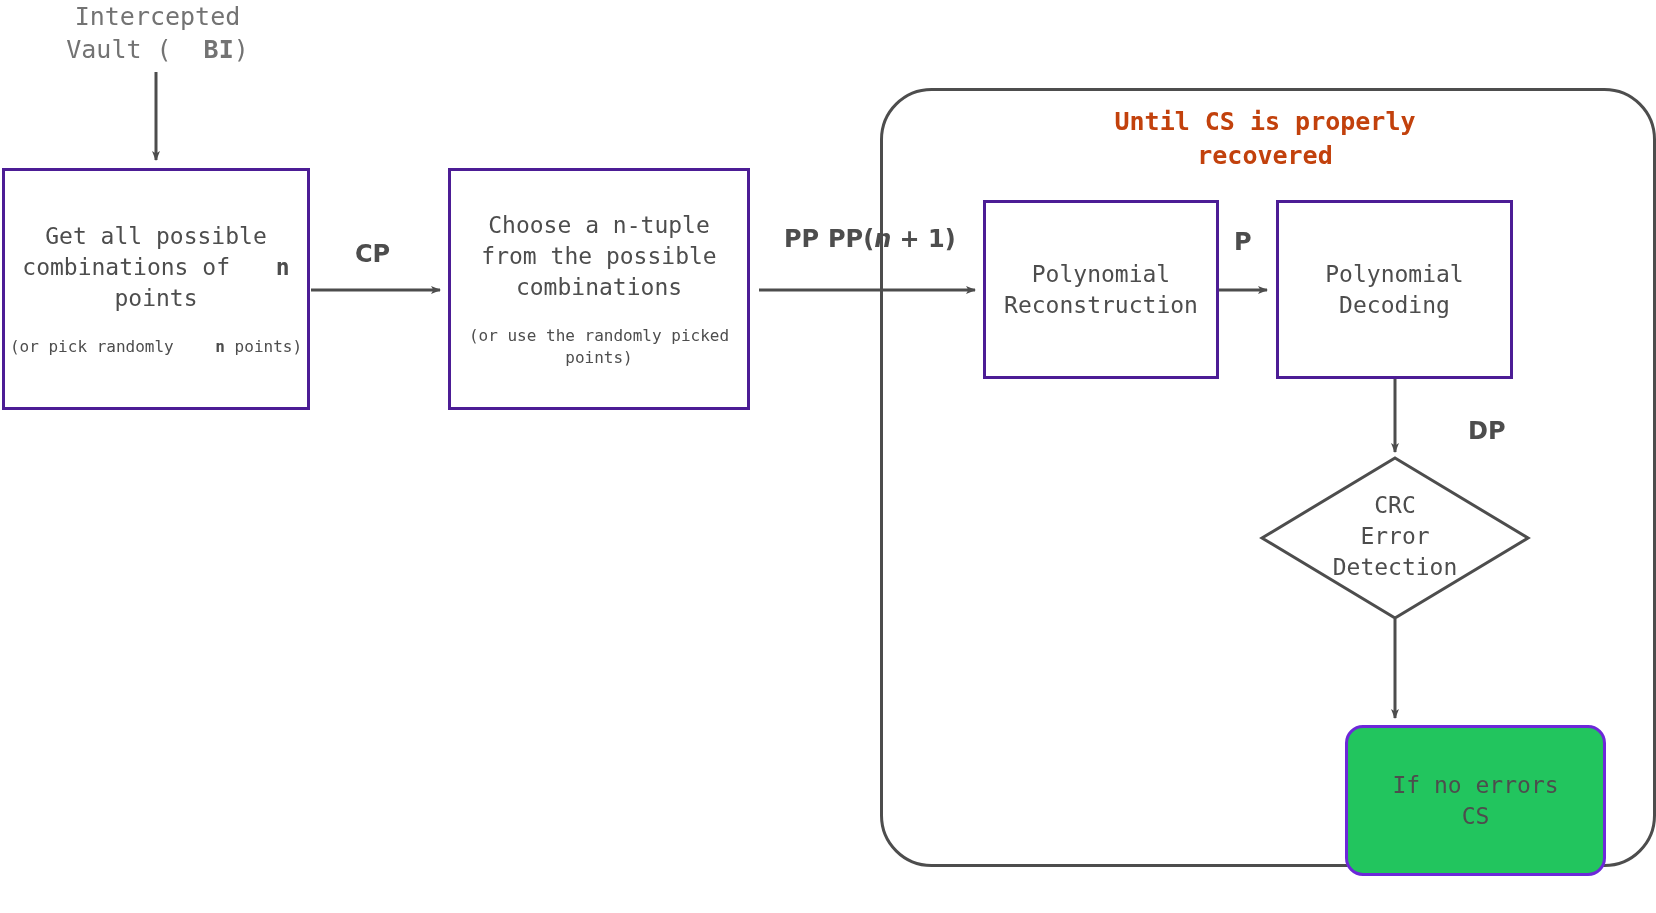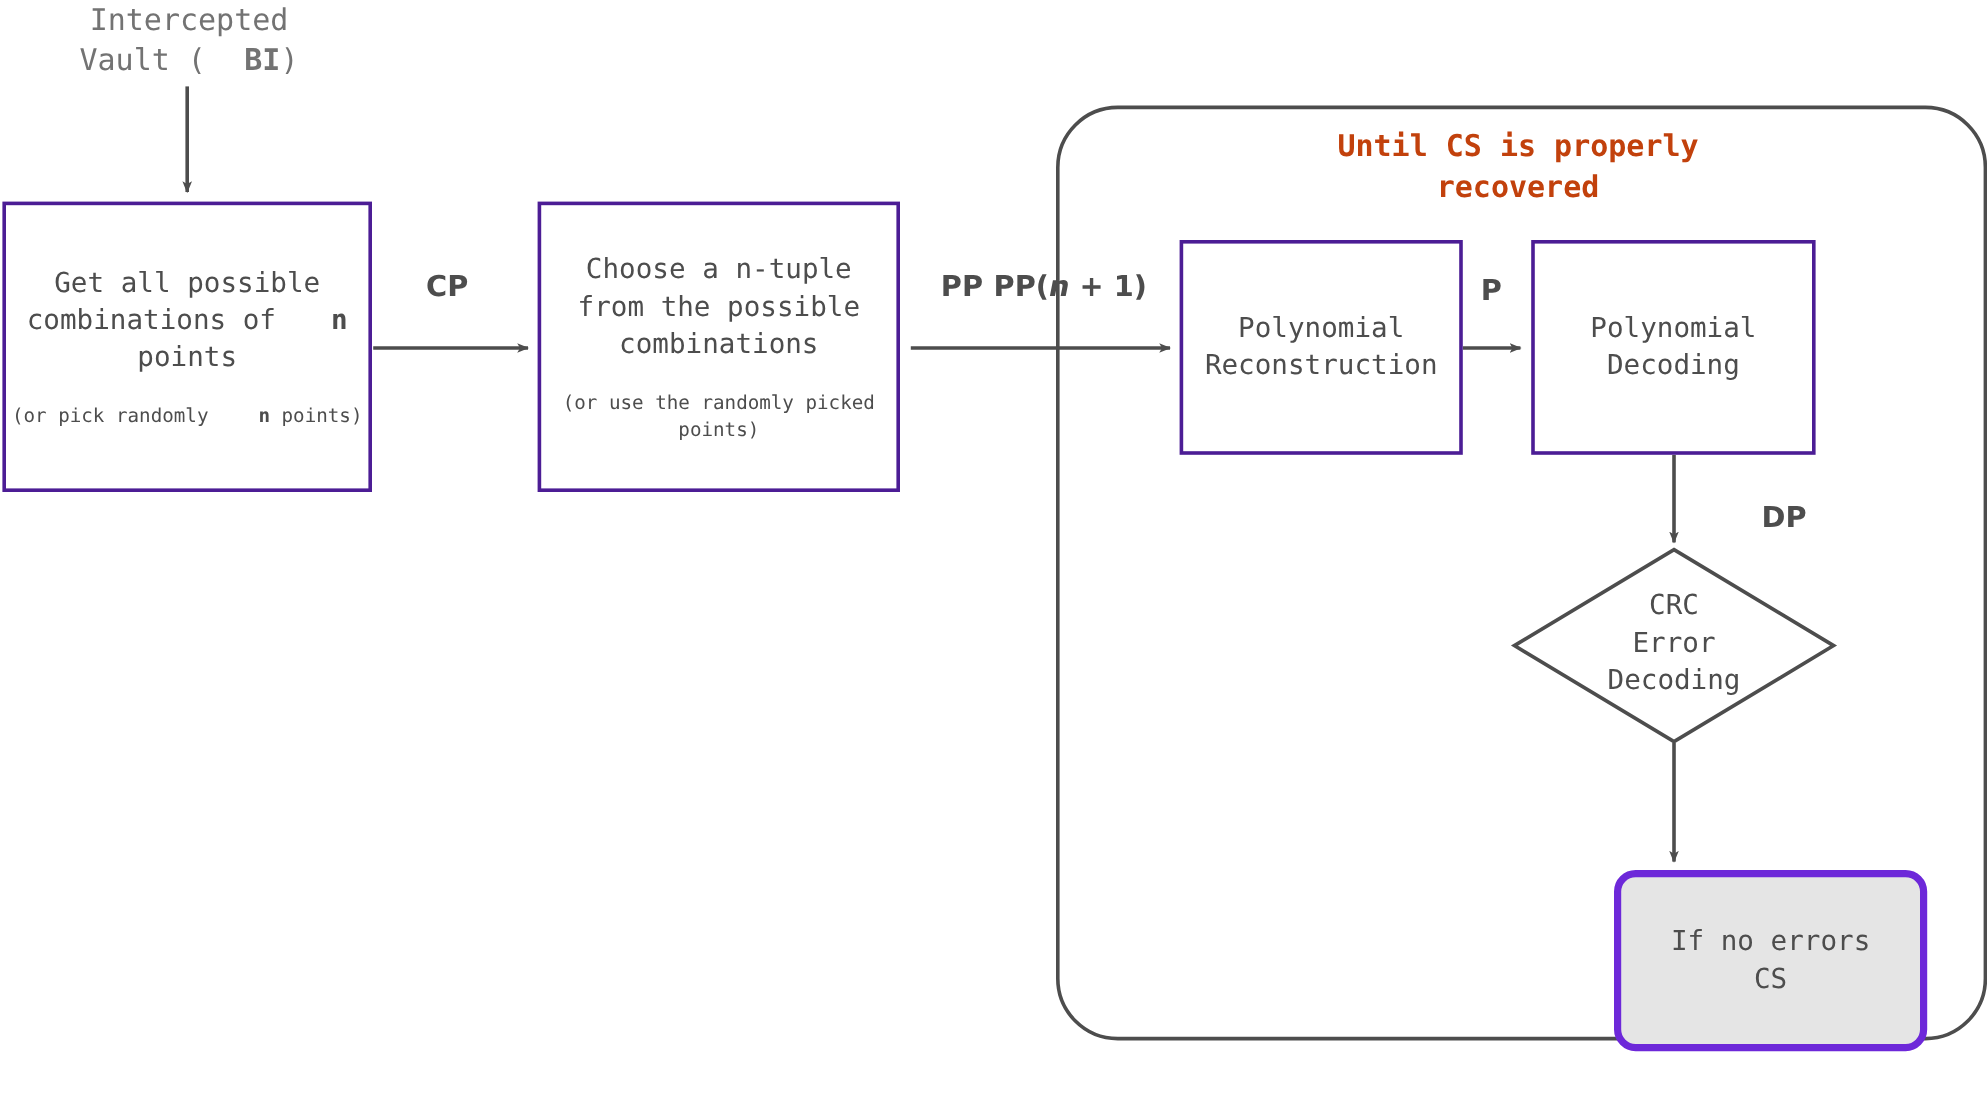--- a/index.html
+++ b/index.html
@@ -34,22 +34,22 @@
     justify-content: center;
     text-align: center;
     color: #4d4d4d;
     font-family: "DejaVu Sans Mono", monospace;
   }
   .rect-node {
     border: 3px solid #4c1d95;
     background: #ffffff;
   }
   .round-node {
-    border: 6px solid #6d28d9;
-    background: #e5e5e5;
+    border: 3px solid #6d28d9;
+    background: #22c55e;
     border-radius: 18px;
   }
   .main-text {
     font-size: 23px;
     line-height: 31px;
     letter-spacing: 0px;
     white-space: pre-line;
   }
   .sub-text {
     font-size: 16px;
@@ -158,28 +158,28 @@
 Reconstruction</div>
   </div>
 
   <div class="node rect-node" style="left:1276px; top:200px; width:237px; height:179px;">
     <div class="main-text">Polynomial
 Decoding</div>
   </div>
 
   <div class="diamond-label" style="left:1275px; top:490px; width:240px;"><span>CRC
 Error
-Decoding</span></div>
+Detection</span></div>
 
   <div class="node round-node" style="left:1345px; top:725px; width:261px; height:151px;">
     <div class="main-text">If no errors
 CS</div>
   </div>
 
-  <div class="edge-label" style="left:355px; top:225px;"><span>CP</span></div>
+  <div class="edge-label" style="left:355px; top:240px;"><span>CP</span></div>
 
   <div class="edge-label" style="left:784px; top:225px;"><span>PP</span></div>
 
   <div class="edge-label" style="left:828px; top:225px;"><span>PP(</span><span class="ital">n</span><span> + 1)</span></div>
 
   <div class="edge-label" style="left:1234px; top:228px;"><span>P</span></div>
 
   <div class="edge-label" style="left:1468px; top:417px;"><span>DP</span></div>
 
 </div>

